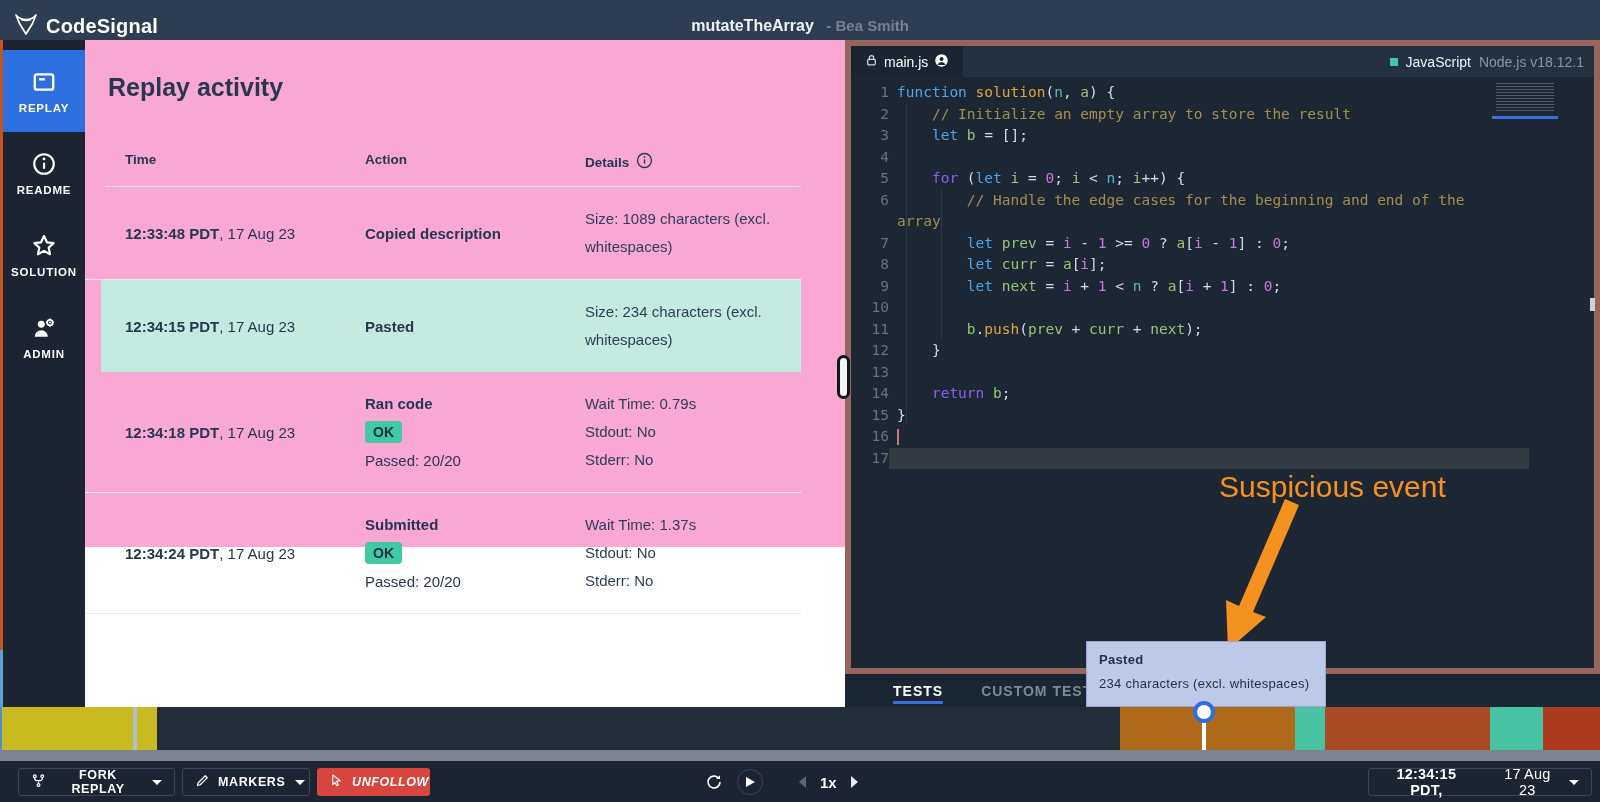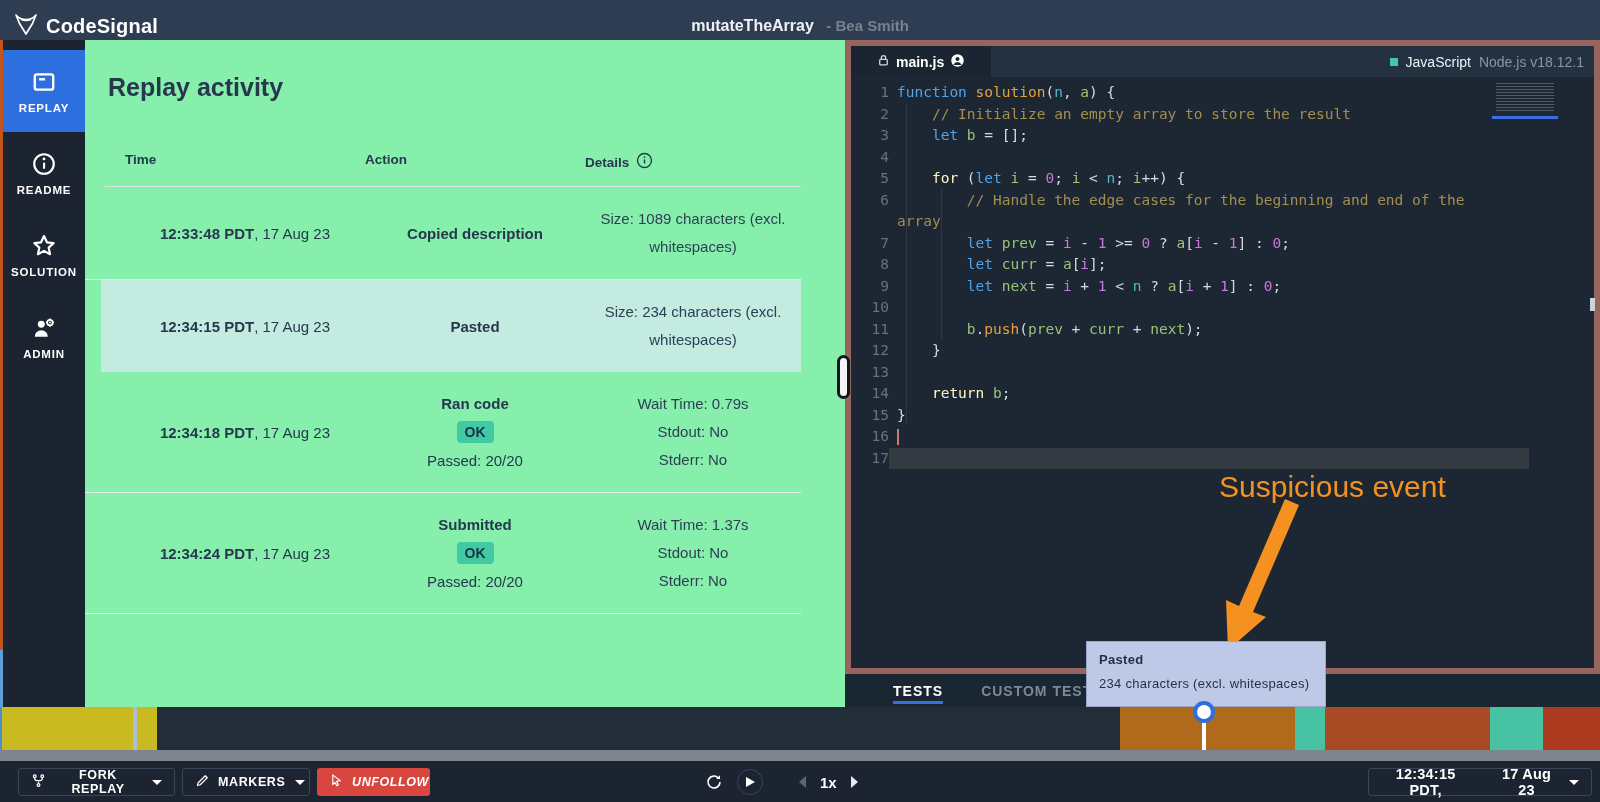--- a/index.html
+++ b/index.html
@@ -22,21 +22,21 @@
   .side-item{ height:82px; display:flex; flex-direction:column; align-items:center;
               justify-content:center; gap:7px; cursor:pointer; }
   .side-item .lbl{ color:#fff; font-size:11.5px; font-weight:700; letter-spacing:.8px; }
   .side-item.active{ background:#2e6fe0; }
   .side-item svg{ width:26px; height:26px; }
 
   .edge-orange{ position:absolute; left:0; top:40px; width:3px; height:610px; background:#c2541c; }
   .edge-blue{ position:absolute; left:0; top:650px; width:3px; height:57px; background:#5f9fd6; }
 
   
-  .panel{ position:absolute; left:85px; top:40px; width:760px; height:667px; background:#86efac;text-align:center; }
+  .panel{ position:absolute; left:85px; top:40px; width:760px; height:507px; background:#f9a8d4; }
   .panel h1{ position:absolute; left:23px; top:33px; font-size:25px; font-weight:700; color:#26374e; }
   .thead{ position:absolute; left:0; top:112px; width:716px; height:24px; color:#26374e;
           font-size:13.5px; font-weight:700; }
   .thead .c1{ position:absolute; left:40px; } .thead .c2{ position:absolute; left:280px; }
   .thead .c3{ position:absolute; left:500px; display:flex; align-items:center; gap:7px; }
   .thead-line{ position:absolute; left:20px; top:146px; width:696px; height:1px; background:#dfe3e8; }
   .trows{ position:absolute; left:0; top:147px; width:760px; }
   .trow{ position:relative; width:716px; border-bottom:1px solid #e6eaee; display:grid;
          grid-template-columns:240px 220px 216px; padding:18px 0 18px 40px; align-items:center; }
   .trow.hl{ background:#c4ebe0; border-bottom:none; margin-left:16px; padding-left:24px; width:700px; }
@@ -47,35 +47,35 @@
   .ok-badge{ display:inline-block; background:#41c9a3; color:#173246; font-weight:700; font-size:14px;
              padding:3px 8px; border-radius:4px; margin-top:9px; }
   .cell-details{ font-size:15px; color:#2e3f55; line-height:28px; }
   .info-ic{ width:17px; height:17px; }
 
   
   .editor{ position:absolute; left:845px; top:40px; width:755px; height:634px; background:#1d2733;
            border:6px solid #96655e; border-bottom-width:6px; }
   .tabbar{ position:absolute; left:0; top:0; width:743px; height:31px; background:#233140;
            display:flex; align-items:center; }
-  .tab{ height:31px; background:#1a2531; display:flex; align-items:center; gap:6px; padding:0 26px;
-        color:#fff; font-weight:700; font-size:14px; cursor:pointer; }
+  .tab{ height:31px; background:#1a2531; display:flex; align-items:center; gap:6px; padding:0 14px;
+        color:#fff; font-weight:400; font-size:14px; cursor:pointer; }
   .lang{ position:absolute; right:10px; top:0; height:31px; display:flex; align-items:center; gap:8px; }
   .lang .dot{ width:8px; height:8px; background:#3fc9a4; }
   .lang .l1{ color:#eef2f6; font-weight:400; font-size:14px; }
   .lang .l2{ color:#8a95a3; font-size:14px; }
   .code{ position:absolute; left:0; top:36px; width:700px;
          font-family:"DejaVu Sans Mono", monospace; font-size:14.5px; line-height:21.5px; }
   .code-row{ display:flex; white-space:pre; }
   .gut{ width:38px; text-align:right; color:#68727f; flex:none; user-select:none; }
   .src{ padding-left:8px; position:relative; }
   .code-row.current .src{ background:#343a42; width:640px; }
   .cursor-bar{ display:inline-block; width:2px; height:16px; background:#cc7b72; vertical-align:middle; }
   .tok-kw{color:#4fa3e8} .tok-fn{color:#e2a23d} .tok-cy{color:#56b6c2} .tok-gr{color:#98c379}
-  .tok-cm{color:#a38e4f} .tok-nm{color:#c678dd} .tok-rd{color:#fef9c3} .tok-pl{color:#d6dbe1}
+  .tok-cm{color:#a38e4f} .tok-nm{color:#c678dd} .tok-rd{color:#8b5cf6} .tok-pl{color:#d6dbe1}
   .guide1{ position:absolute; left:55px; top:58px; width:1px; height:320px; background:rgba(255,255,255,.08); }
   .guide2{ position:absolute; left:90px; top:143px; width:1px; height:150px; background:rgba(255,255,255,.08); }
   .minimap{ position:absolute; right:40px; top:37px; width:58px; height:30px;
             background:repeating-linear-gradient(180deg, rgba(170,180,195,.45) 0 1px, rgba(0,0,0,0) 1px 3px);
             opacity:.8; }
   .minimap-line{ position:absolute; right:36px; top:70px; width:66px; height:3px; background:#3b6ee2; }
   .annotation{ position:absolute; left:368px; top:424px; color:#f59120; font-size:30px; font-weight:400; }
   .arrow-svg{ position:absolute; left:0; top:0; pointer-events:none; }
   .resize-pill{ position:absolute; left:-14px; top:309px; width:13px; height:44px; background:#f2f4f6;
                 border:3px solid #10161f; border-radius:8px; cursor:col-resize; }
@@ -115,21 +115,21 @@
   .unfollow{ background:#d9453f; border:none;font-style:italic; }
   .pb-center{ position:absolute; left:705px; top:7px; height:28px; display:flex; align-items:center; gap:14px; }
   .icon-btn{ background:none; border:none; cursor:pointer; display:flex; align-items:center; }
   .play-circle{ width:26px; height:26px; border:1px solid #3a4656; border-radius:50%;
                 display:flex; align-items:center; justify-content:center; }
   .speed{ color:#fff; font-weight:700; font-size:15px; }
   .step{ width:0; height:0; border-top:6px solid transparent; border-bottom:6px solid transparent; cursor:pointer; }
   .step.prev{ border-right:7px solid #5a6575; }
   .step.next{ border-left:7px solid #e8ecf0; }
   .pb-time{ left:1368px; width:224px; justify-content:center; font-size:14.5px; letter-spacing:.2px; }
-  .pb-time .bold{ font-weight:700; } .pb-time .reg{ font-weight:700; margin-left:16px; }
+  .pb-time .bold{ font-weight:700; } .pb-time .reg{ font-weight:400; margin-left:16px; }
 </style>
 </head>
 <body>
 
 <div class="screen">
 
   <div class="topbar">
     <div class="logo">
       <span>
         <svg width="24" height="24" viewBox="0 0 24 24">

